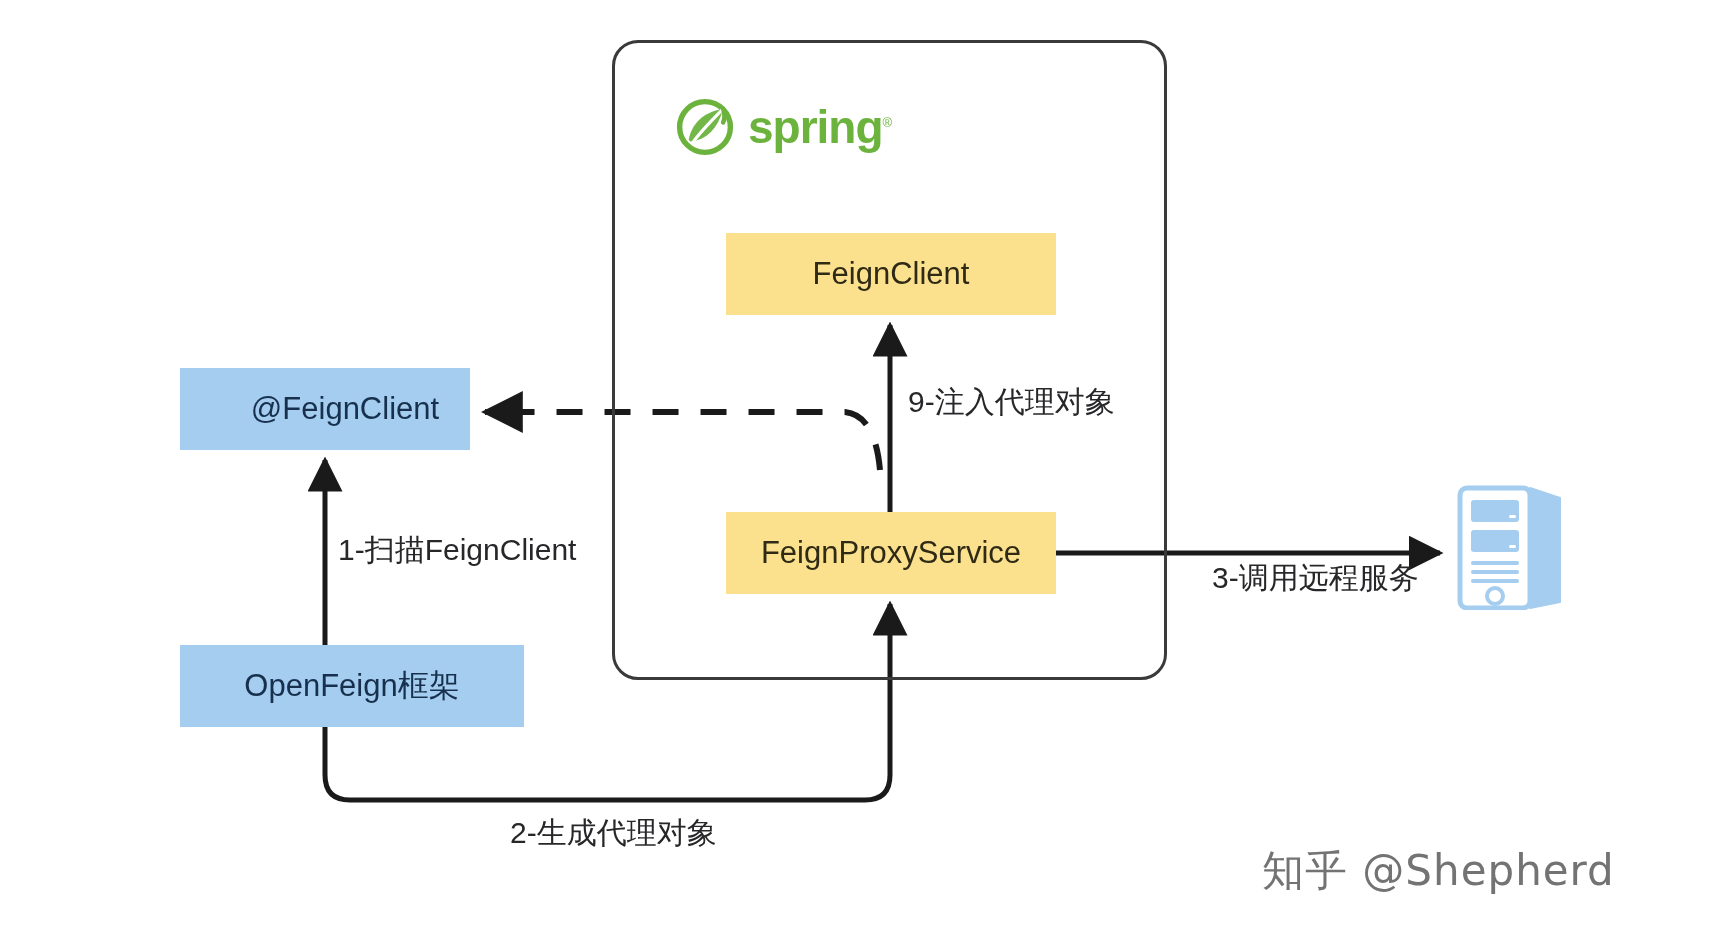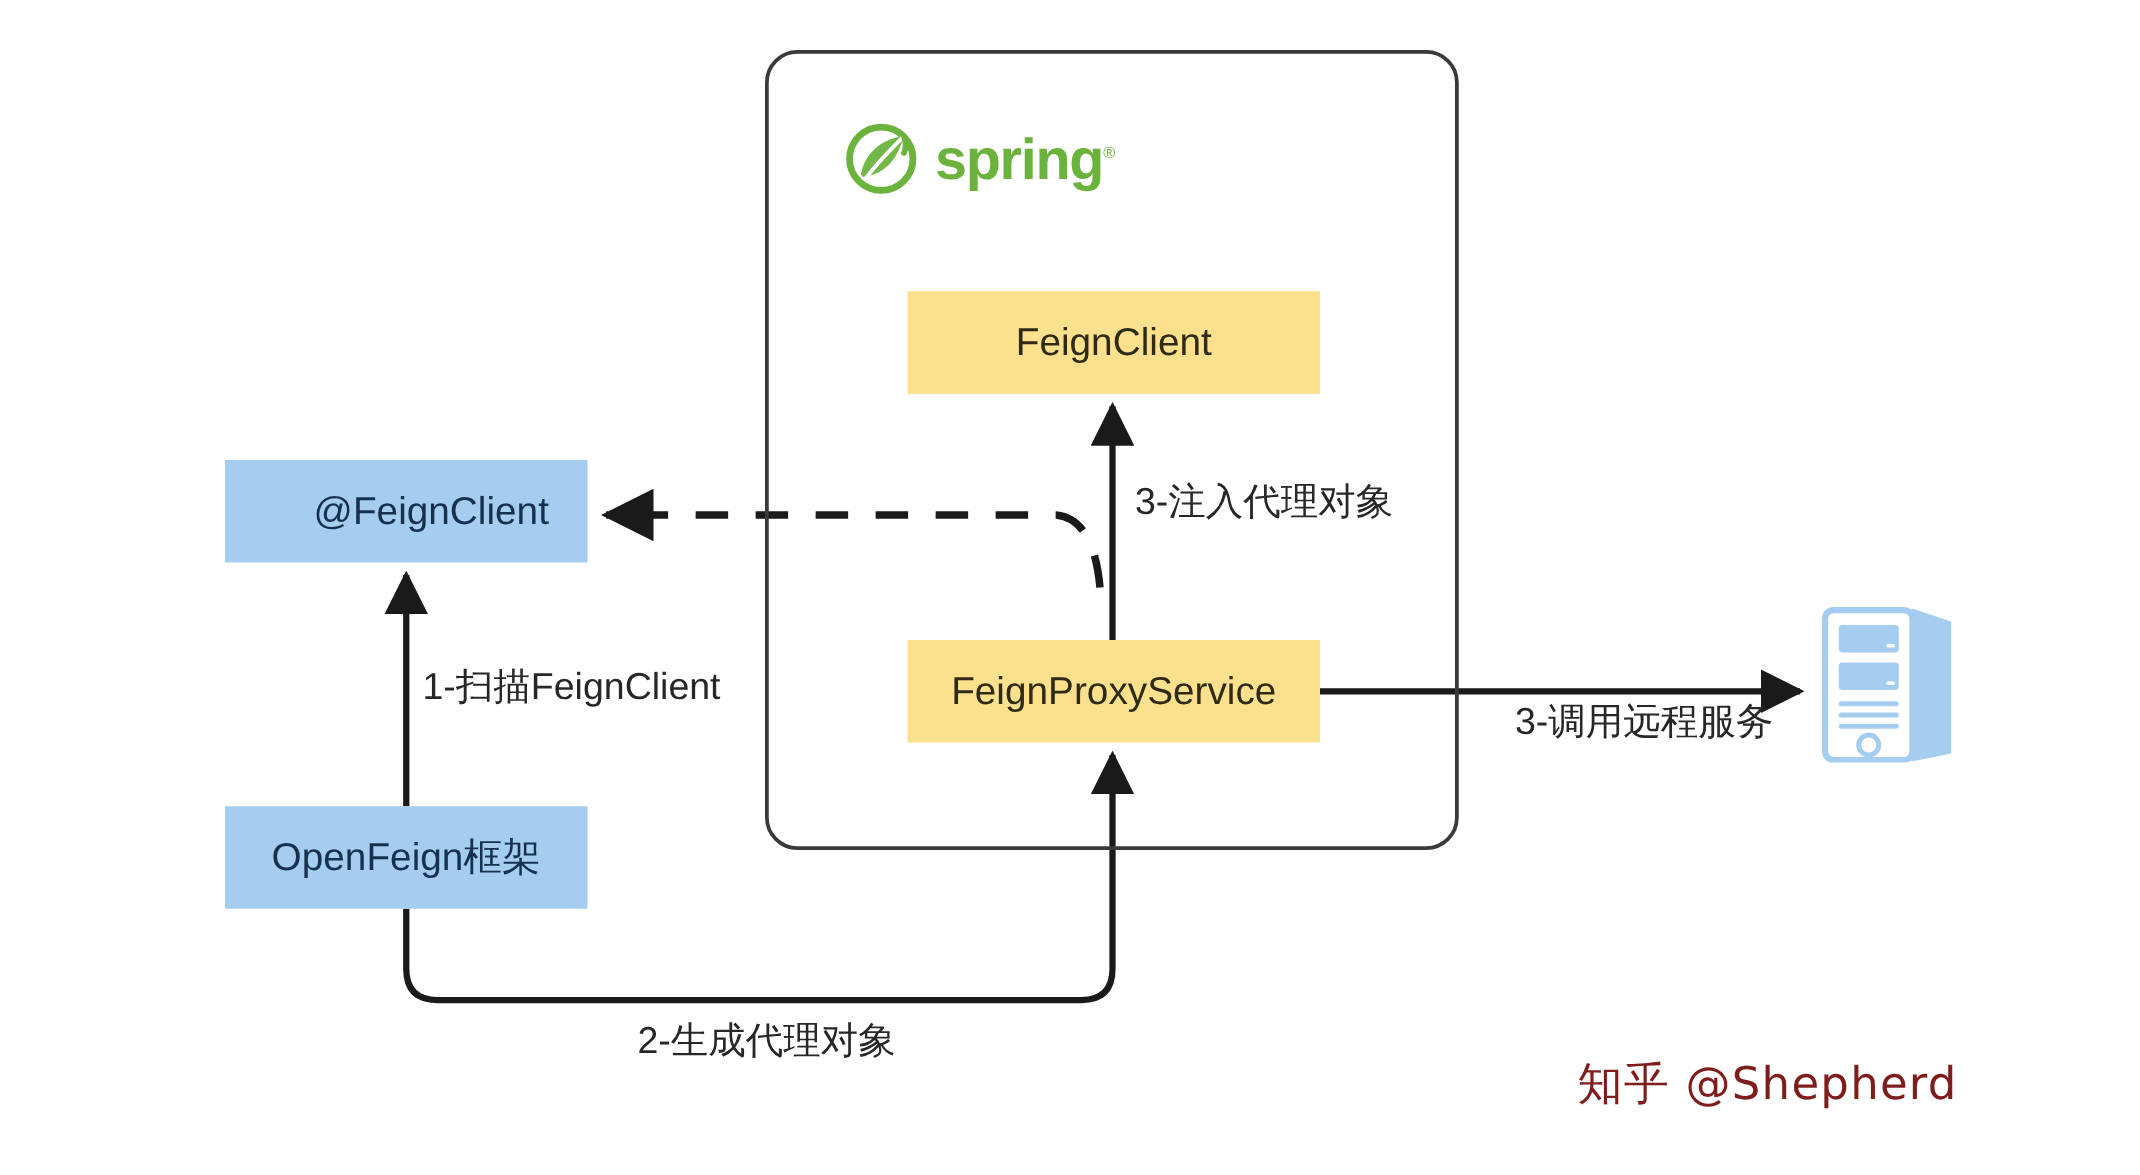--- a/index.html
+++ b/index.html
@@ -84,21 +84,21 @@
   }
   .node-blue {
     background: #a5cdf0;
     color: #17304d;
     font-size: 31px;
   }
 
   #node-local-service { left: 726px; top: 233px; width: 330px; height: 82px; }
   #node-feign-proxy   { left: 726px; top: 512px; width: 330px; height: 82px; }
   #node-feign-client  { left: 180px; top: 368px; width: 290px; height: 82px; padding-left: 40px; }
-  #node-openfeign     { left: 180px; top: 645px; width: 290px; height: 82px; }
+  #node-openfeign     { left: 180px; top: 645px; width: 344px; height: 82px; }
 
   
   .edge-label {
     position: absolute;
     font-size: 30px;
     color: #27272a;
     white-space: nowrap;
     line-height: 1;
   }
   #label-scan    { left: 338px; top: 535px; }
@@ -113,22 +113,22 @@
     top: 480px;
     width: 115px;
     height: 130px;
   }
 
   
   .watermark {
     position: absolute;
     left: 1262px;
     top: 843px;
-    font-size: 36px;
-    color: #7f1d1d;
+    font-size: 42px;
+    color: #737373;
     white-space: nowrap;
     letter-spacing: 1px;
     font-family: "DejaVu Sans", sans-serif;
   }
 </style>
 </head>
 <body>
 
 <div id="stage">
 
@@ -176,21 +176,21 @@
   <div id="node-feign-client" class="node node-blue">
     <span>@FeignClient</span>
   </div>
 
   <div id="node-openfeign" class="node node-blue">
     <span>OpenFeign框架</span>
   </div>
 
   <div id="label-scan" class="edge-label">1-扫描FeignClient</div>
   <div id="label-create" class="edge-label">2-生成代理对象</div>
-  <div id="label-inject" class="edge-label">3-注入代理对象</div>
+  <div id="label-inject" class="edge-label">9-注入代理对象</div>
   <div id="label-remote" class="edge-label">3-调用远程服务</div>
 
   <svg class="server-icon" viewBox="0 0 115 130">
 
     <path d="M 78 8 L 108 18 L 108 122 L 78 128 Z" fill="#a5cdf0" stroke="#a5cdf0" stroke-width="2" stroke-linejoin="round"></path>
 
     <rect x="8" y="8" width="70" height="120" rx="7" ry="7" fill="#ffffff" stroke="#a5cdf0" stroke-width="5"></rect>
 
     <rect x="19" y="20" width="48" height="22" rx="3" ry="3" fill="#a5cdf0"></rect>
     <rect x="57" y="35" width="7" height="3" rx="1.5" fill="#ffffff"></rect>

